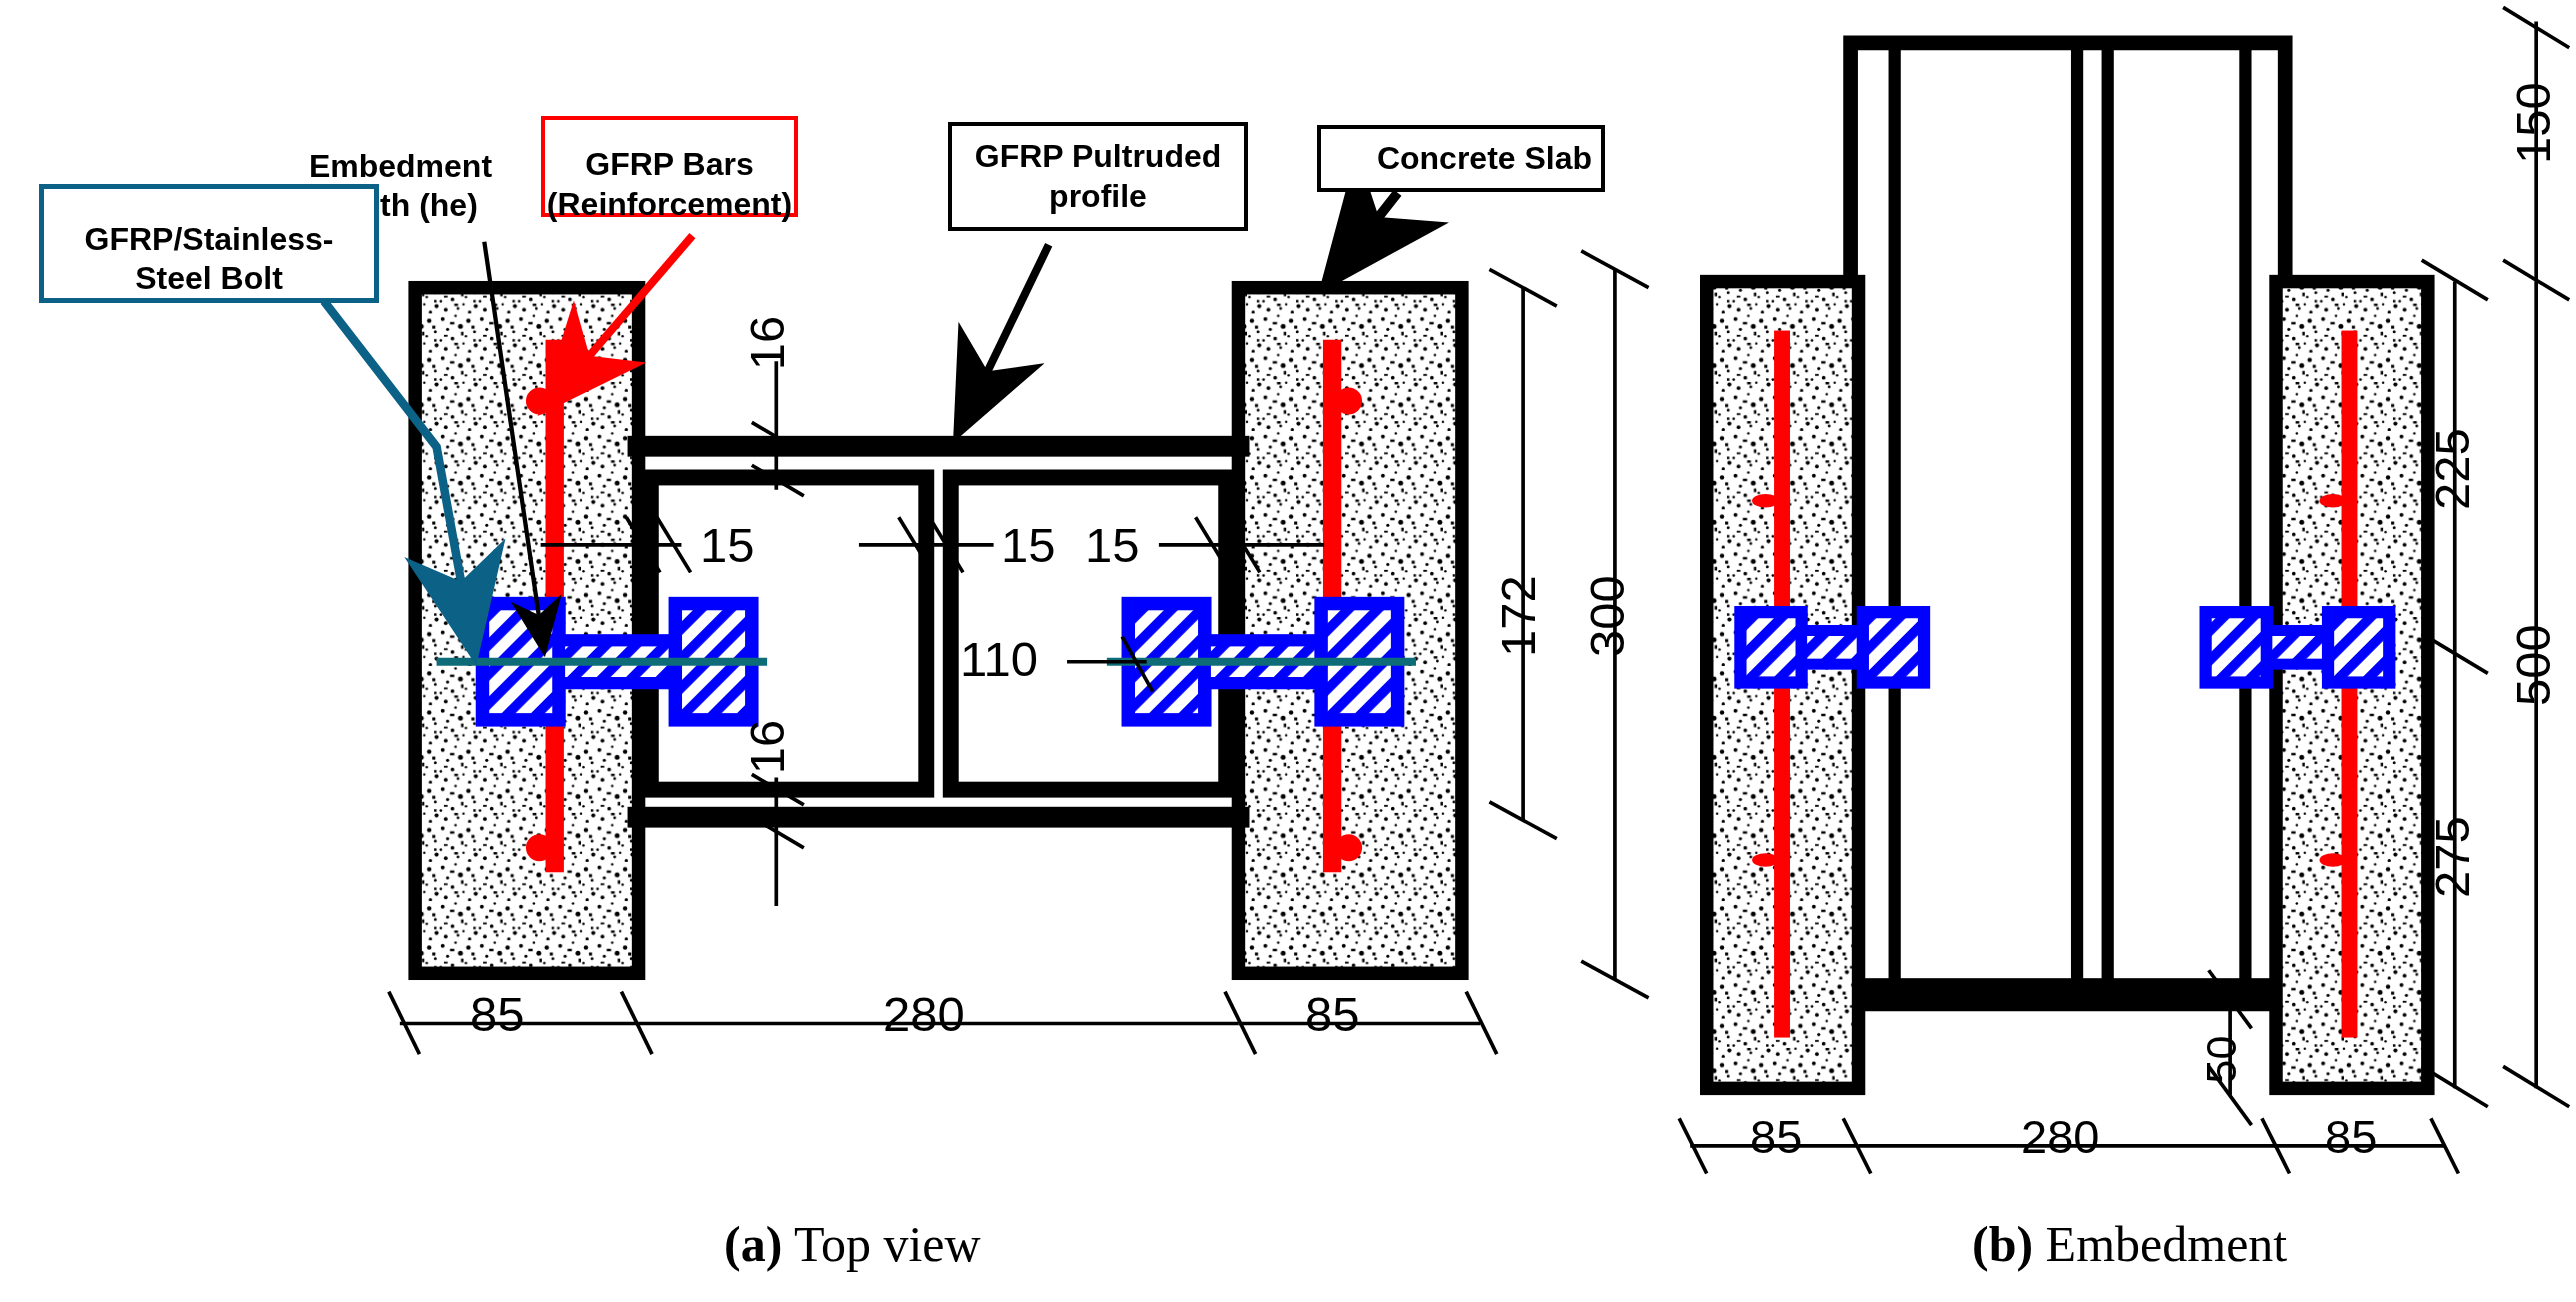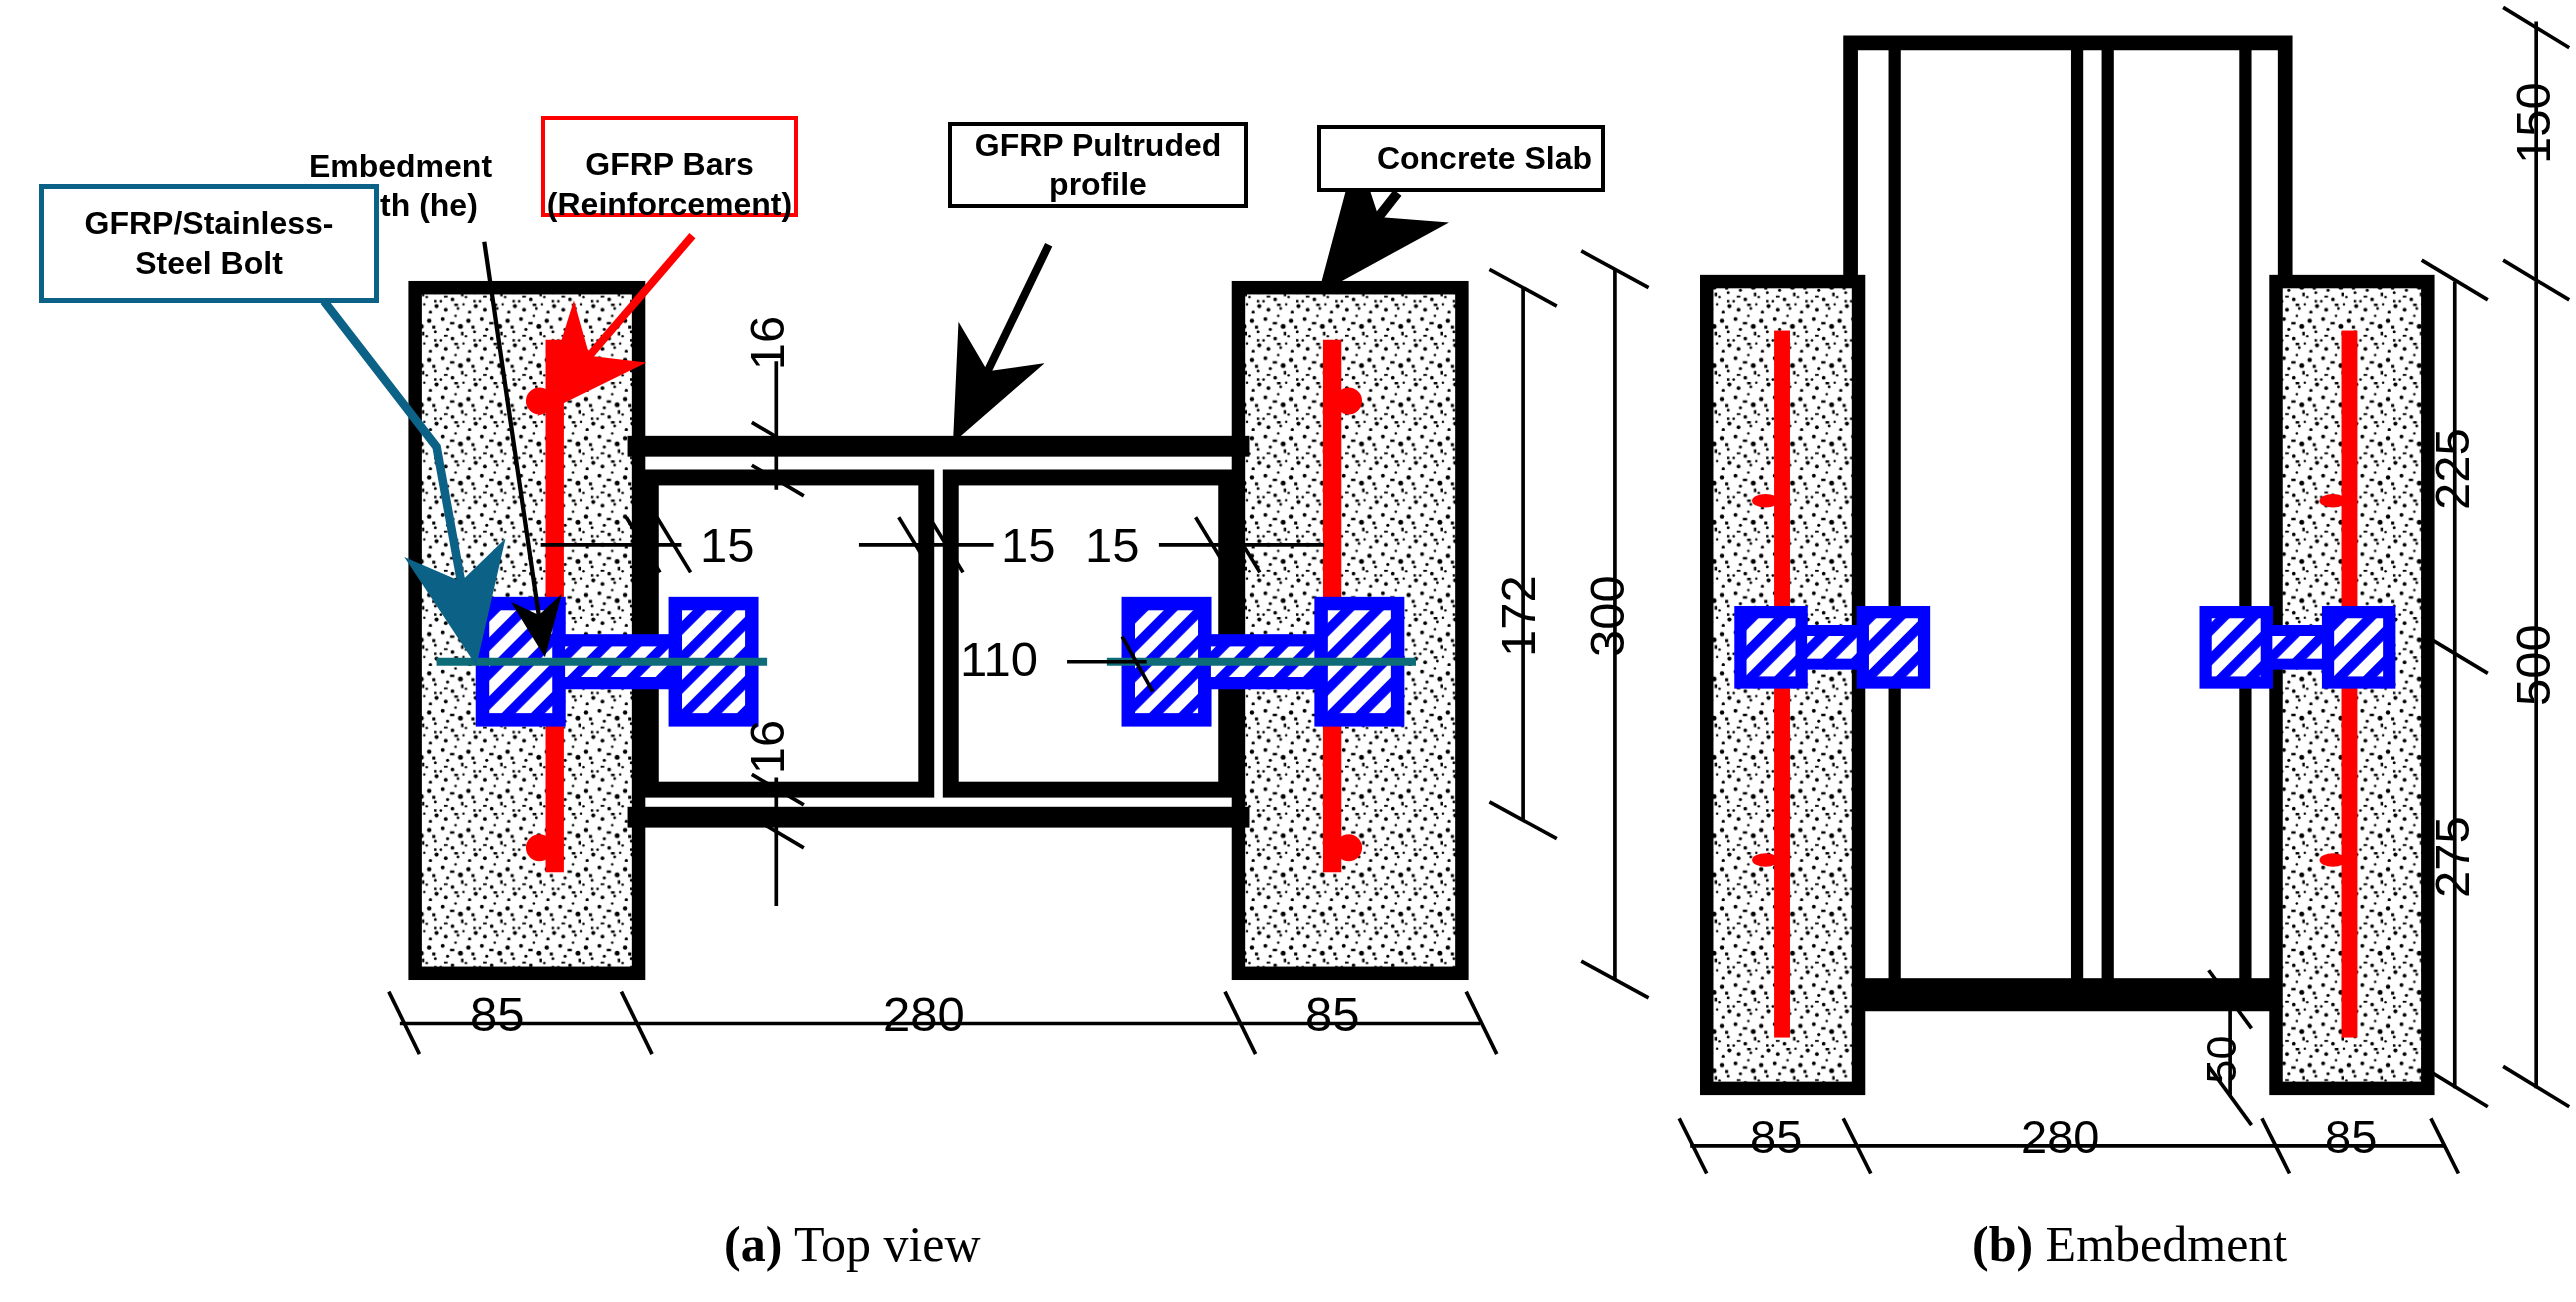--- a/index.html
+++ b/index.html
@@ -18,21 +18,21 @@
     display:flex;align-items:center;justify-content:center;
     text-align:center;
     font-weight:bold;
     color:#000000;
     line-height:1.22;
     box-sizing:border-box;
     font-family:"Liberation Sans", sans-serif;
   }
   .callout.black{border:4.3px solid #000000;}
   .callout.red{border:4.9px solid #FF0000;}
-  .callout.teal{border:5.5px solid #0B6186;}
+  .callout.teal{border:5.5px solid #0B6186;align-items:flex-end;}
   .plainlabel{
     position:absolute;font-weight:bold;color:#000;text-align:center;
     line-height:1.22;font-family:"Liberation Sans", sans-serif;
   }
 
   
   .dimtext{
     position:absolute;color:#000;font-family:"Liberation Sans", sans-serif;
     font-weight:400;white-space:nowrap;
   }
@@ -273,21 +273,21 @@
   <div class="plainlabel" style="left:279px;top:147px;width:227px;font-size:32px;">
     <span style="white-space:pre-line;">Embedment
 depth (he)</span>
   </div>
 
   <div class="callout red" style="left:533px;top:116px;width:257px;height:101px;font-size:32px;">
     <span style="white-space:pre-line;margin-top:36px;">GFRP Bars
 (Reinforcement)</span>
   </div>
 
-  <div class="callout black" style="left:940px;top:122px;width:300px;height:86px;font-size:32px;">
+  <div class="callout black" style="left:940px;top:122px;width:300px;height:109px;font-size:32px;">
     <span style="white-space:pre-line;">GFRP Pultruded
 profile</span>
   </div>
 
   <div class="callout black" style="left:1309px;top:125px;width:288px;height:67px;font-size:32px;padding-left:47px;">
     <span style="white-space:pre-line;">Concrete Slab</span>
   </div>
 
   <div class="callout teal" style="left:31px;top:184px;width:340px;height:119px;font-size:32px;">
     <span style="white-space:pre-line;">GFRP/Stainless-

